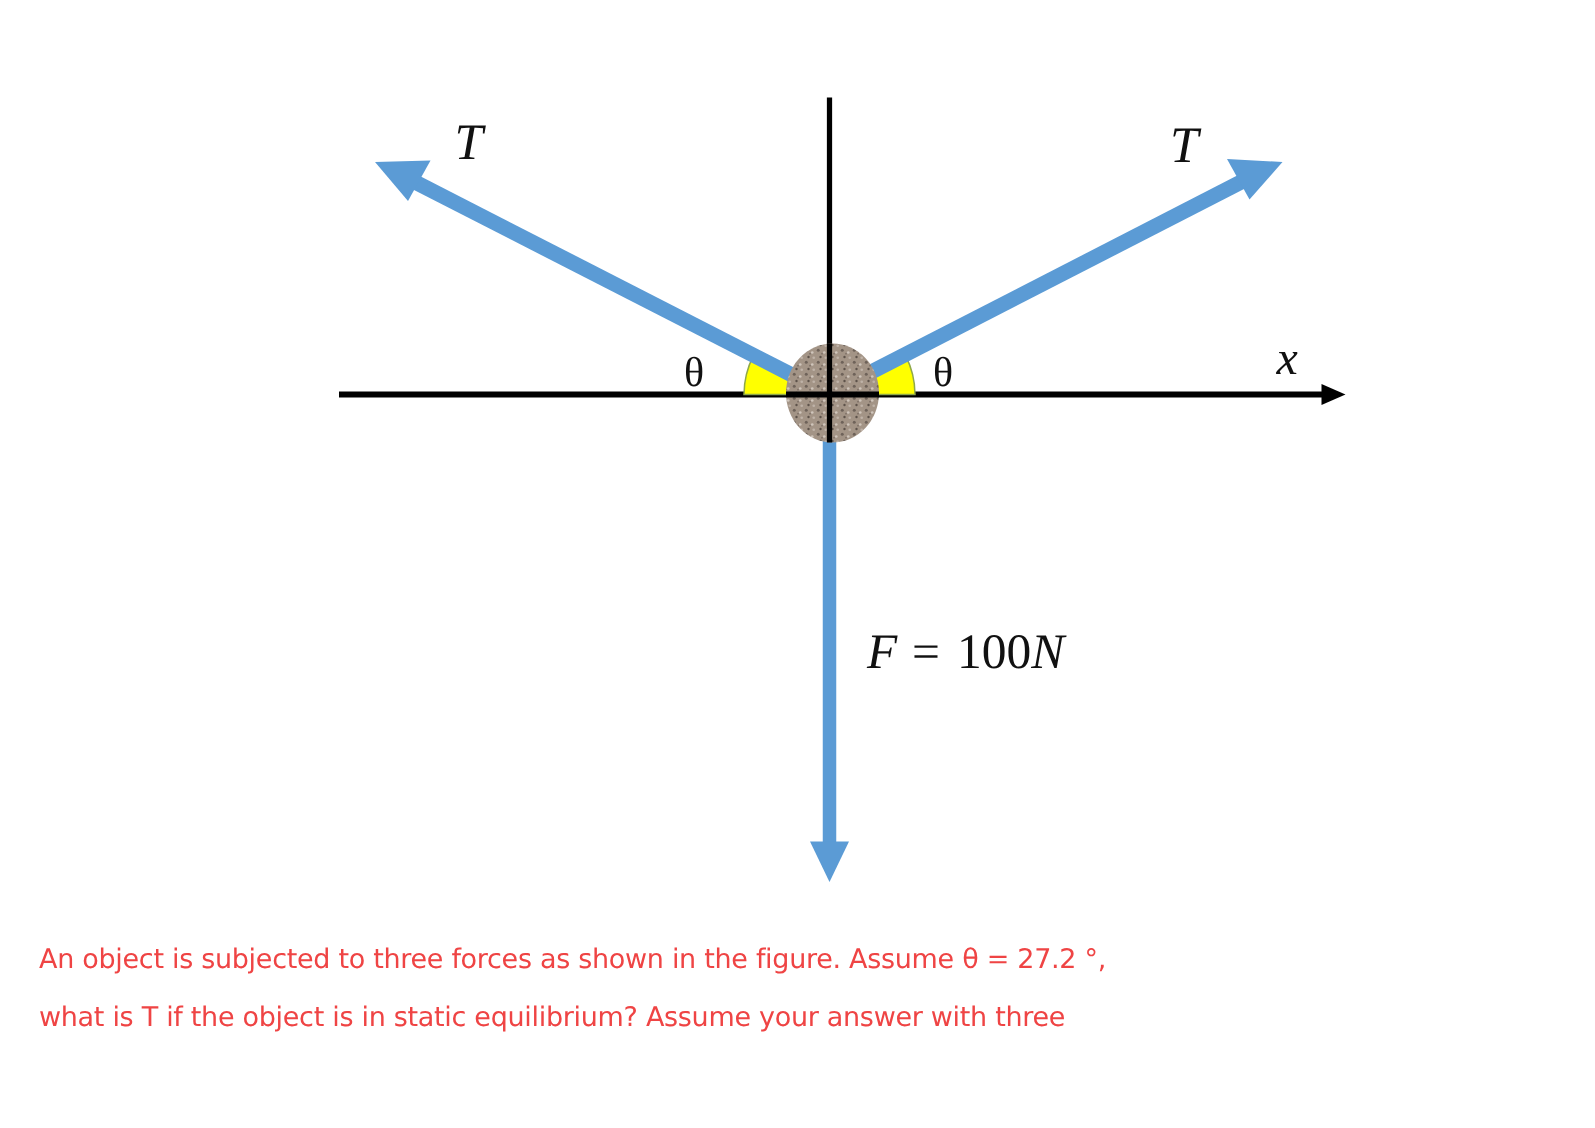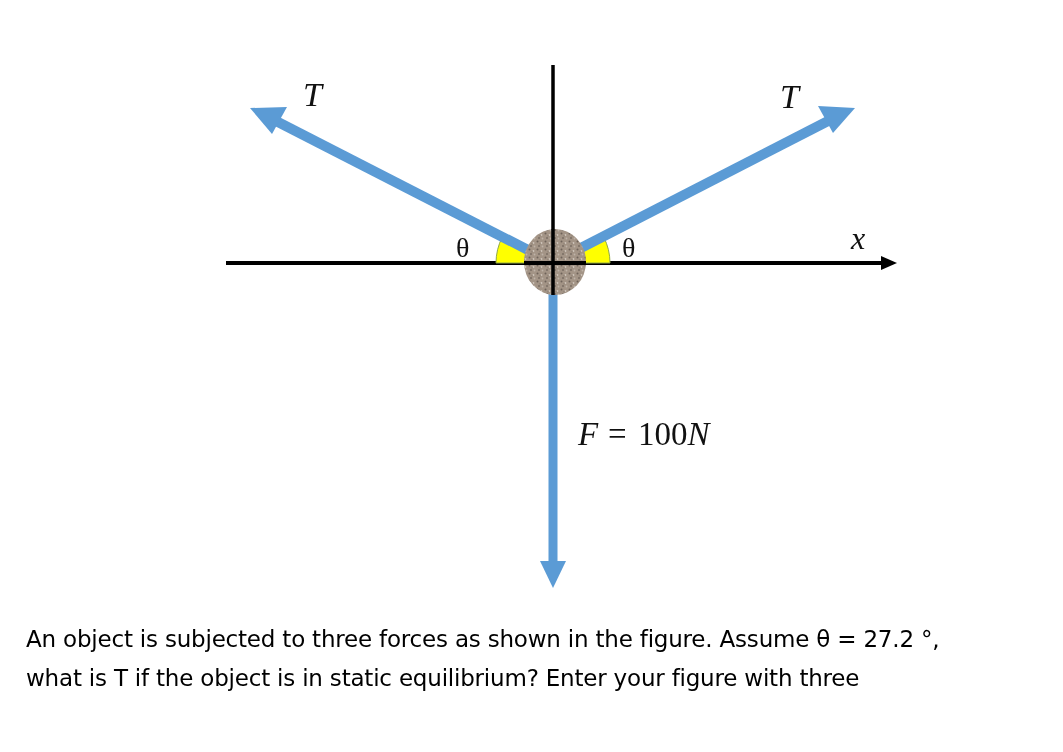--- a/index.html
+++ b/index.html
@@ -4,21 +4,21 @@
   <style>
     html, body { margin: 0; padding: 0; background: #ffffff; }
     body { width: 1063px; height: 752px; position: relative; overflow: hidden; }
     #figure { position: absolute; left: 0; top: 0; width: 1063px; height: 610px; }
     .lbl-italic { font-family: "Liberation Serif", "DejaVu Serif", serif; font-style: italic; fill: #111; }
     .lbl-theta { font-family: "Liberation Serif", "DejaVu Serif", serif; fill: #111; }
     .lbl-eq { font-family: "Liberation Serif", "DejaVu Serif", serif; fill: #111; }
     #question {
       position: absolute; left: 26px; top: 620px; width: 1030px;
       font-family: "DejaVu Sans", "Liberation Sans", sans-serif;
-      font-size: 23px; line-height: 39px; color: #000000;
+      font-size: 18px; line-height: 39px; color: #ef4444;
       letter-spacing: -0.2px;
     }
     #question p { margin: 0; }
   </style>
 </head>
 <body>
 
 <svg id="figure" viewBox="0 0 1063 610" xmlns="http://www.w3.org/2000/svg">
   <defs>
     <pattern id="speckle" width="8" height="8" patternUnits="userSpaceOnUse">
@@ -69,14 +69,14 @@
 
   <g>
     <text class="lbl-italic" x="578" y="445" font-size="33">F</text>
     <text class="lbl-eq" x="608" y="445" font-size="33">=</text>
     <text class="lbl-eq" x="638" y="445" font-size="33"><tspan>100</tspan><tspan font-style="italic">N</tspan></text>
   </g>
 </svg>
 
 <div id="question">
   <p>An object is subjected to three forces as shown in the figure.  Assume θ = 27.2 °,</p>
-  <p>what is T if the object is in static equilibrium? Enter your figure with three</p>
+  <p>what is T if the object is in static equilibrium? Assume your answer with three</p>
 </div>
 
 </body></html>

